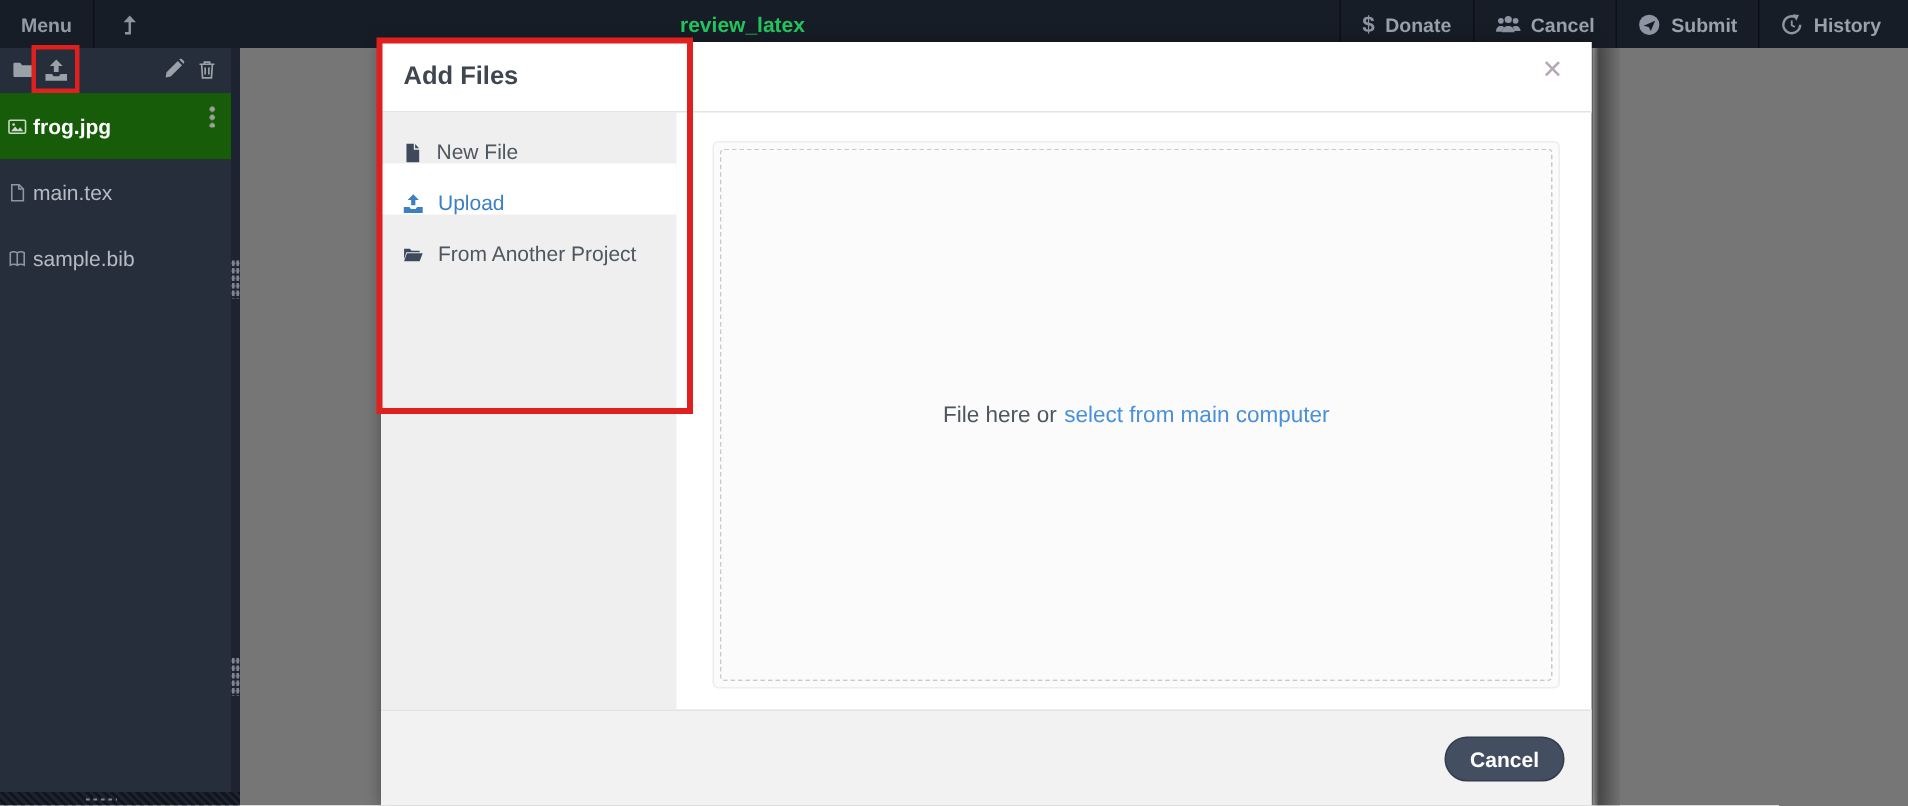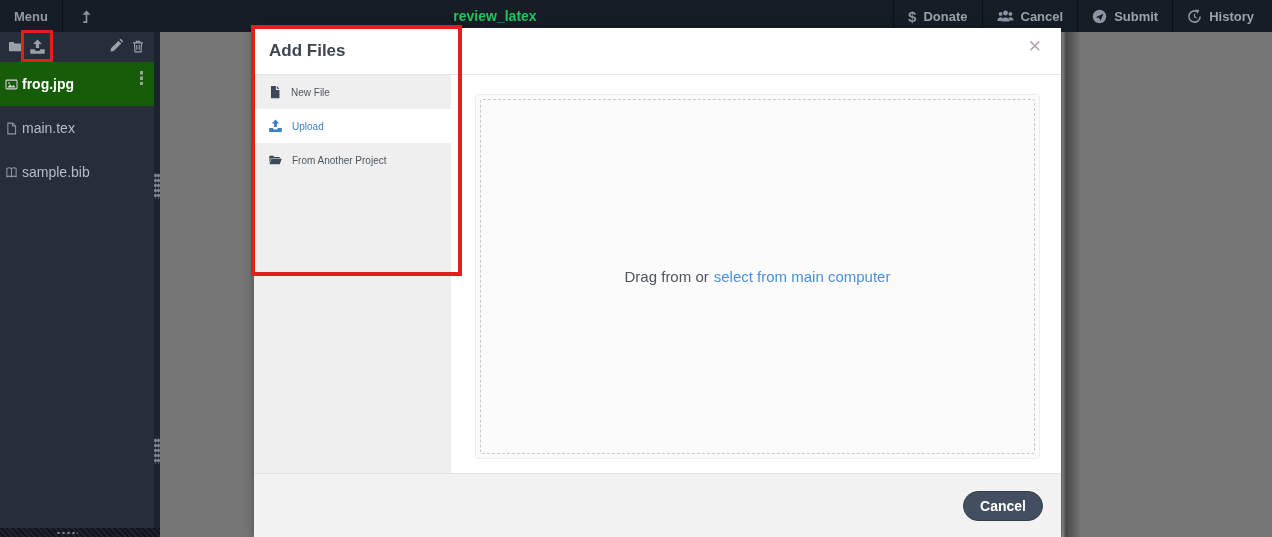--- a/index.html
+++ b/index.html
@@ -62,22 +62,22 @@
   .modal { position:absolute; left:254px; top:28px; width:807px; height:509px;
            background:#fff; z-index:3; box-shadow:0 0 10px rgba(0,0,0,.35); }
   .modal-header { position:absolute; left:0; top:0; width:807px; height:47px;
                   border-bottom:1px solid #e4e4e4; background:#fff; }
   .modal-title { position:absolute; left:15px; top:13px; font-size:17px;
                  font-weight:bold; color:#3e4650; }
   .modal-close { position:absolute; right:19px; top:10px; font-size:17px;
                  color:#b2a8b6; cursor:pointer; line-height:1; }
   .modal-leftpanel { position:absolute; left:0; top:47px; width:197px; height:398px;
                      background:#efefef; }
-  .mtab { height:34px; display:flex; align-items:center; gap:9px; padding-left:14px;
-          font-size:10px; color:#4e565e; cursor:pointer; }
+  .mtab { height:34px; display:flex; align-items:flex-end; gap:9px; padding-left:14px;
+          font-size:14px; color:#4e565e; cursor:pointer; }
   .mtab .ic { color:#3e4a5b; display:flex; }
   .mtab.active { background:#fff; color:#3c80c3; }
   .mtab.active .ic { color:#3c80c3; }
   .dropzone-outer { position:absolute; left:221px; top:66px; width:565px; height:365px;
                     background:#fbfbfb; border:1px solid #ededed; border-radius:4px; }
   .dropzone-inner { position:absolute; left:4px; top:4px; right:4px; bottom:4px;
                     border:1px dashed #c9c9c9; border-radius:3px;
                     display:flex; align-items:center; justify-content:center;
                     font-size:15px; color:#4e555d; }
   .dz-link { color:#4a90d9; margin-left:5px; cursor:pointer; }
@@ -243,21 +243,21 @@
         <span class="ic">
           <svg width="15" height="14" viewBox="0 0 16 16" fill="currentColor">
               <path d="M1 12.8l2.2-6.2h12l-2.3 6.2zM1 10.6V3.2h4.4l1.3 1.5h6.2v1.2H2.7l-1.2 4z"></path>
             </svg>
         </span>
         <span>From Another Project</span>
       </div>
     </div>
     <div class="dropzone-outer">
       <div class="dropzone-inner">
-        <span>Drag from or</span>
+        <span>File here or</span>
         <span class="dz-link">select from main computer</span>
       </div>
     </div>
     <div class="modal-footer">
       <button class="btn-cancel">Cancel</button>
     </div>
   </div>
 
   <div class="anno anno-panel"></div>
   <div class="anno anno-upload"></div>

